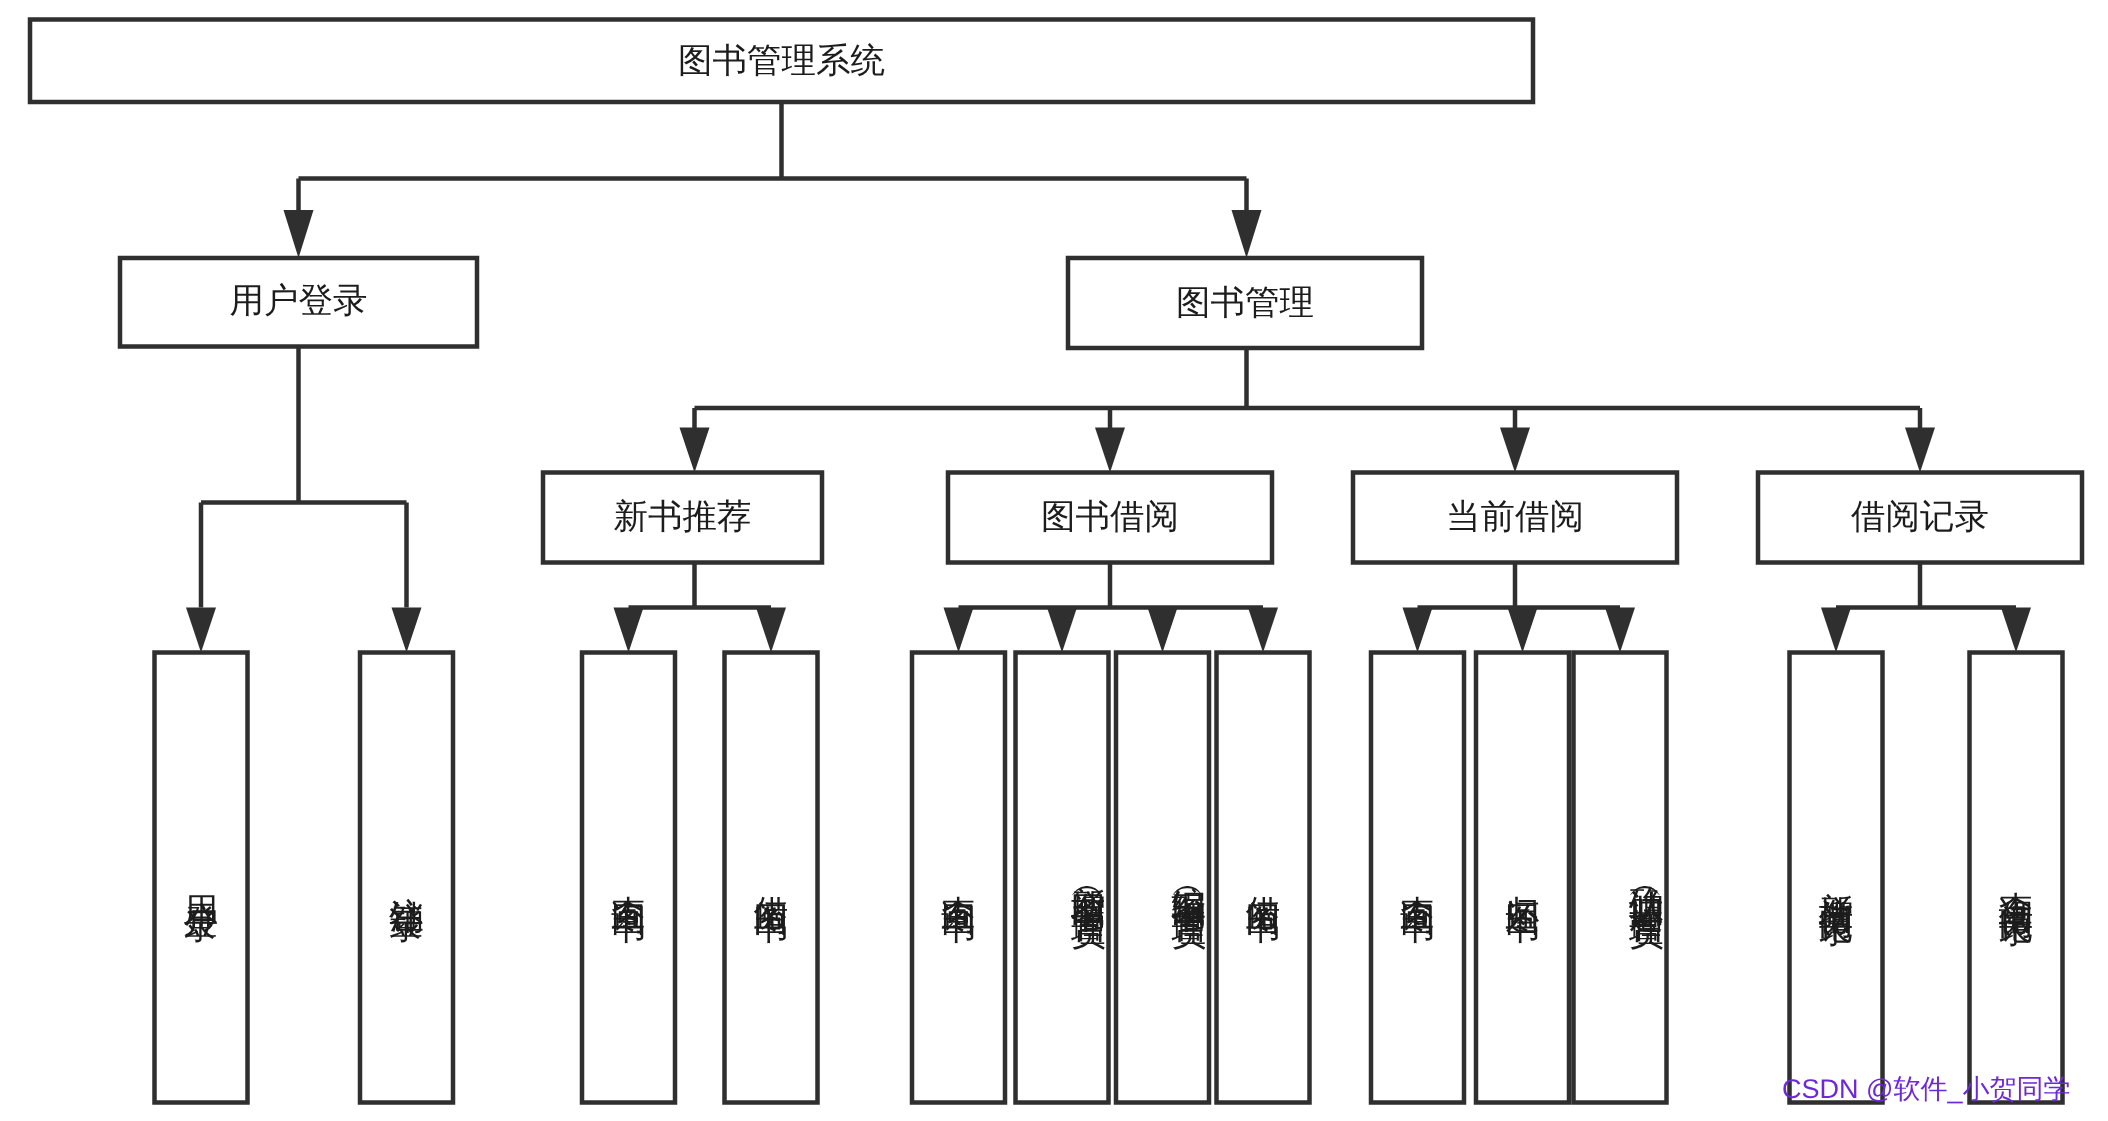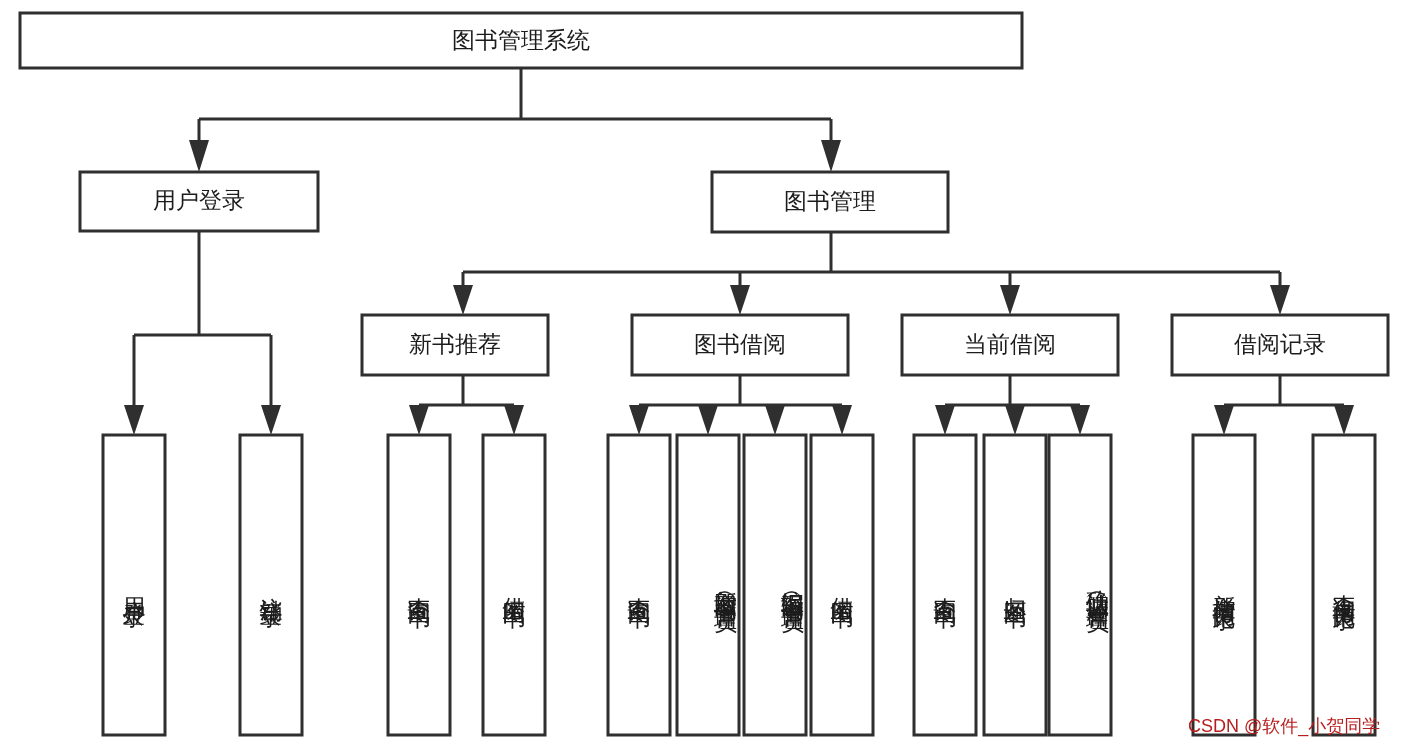--- a/index.html
+++ b/index.html
@@ -59,21 +59,21 @@
     text-align: center;
     white-space: nowrap;
     pointer-events: none;
   }
   .watermark {
     position: absolute;
     left: 1188px;
     top: 714px;
     font-family: "Liberation Sans", "DejaVu Sans", sans-serif;
     font-size: 18px;
-    color: #b91c1c;
+    color: #6d28d9;
     white-space: nowrap;
   }
 </style>
 </head>
 <body>
 
 <div id="canvas">
 
   <svg class="diagram" viewBox="0 0 1405 747">
 

